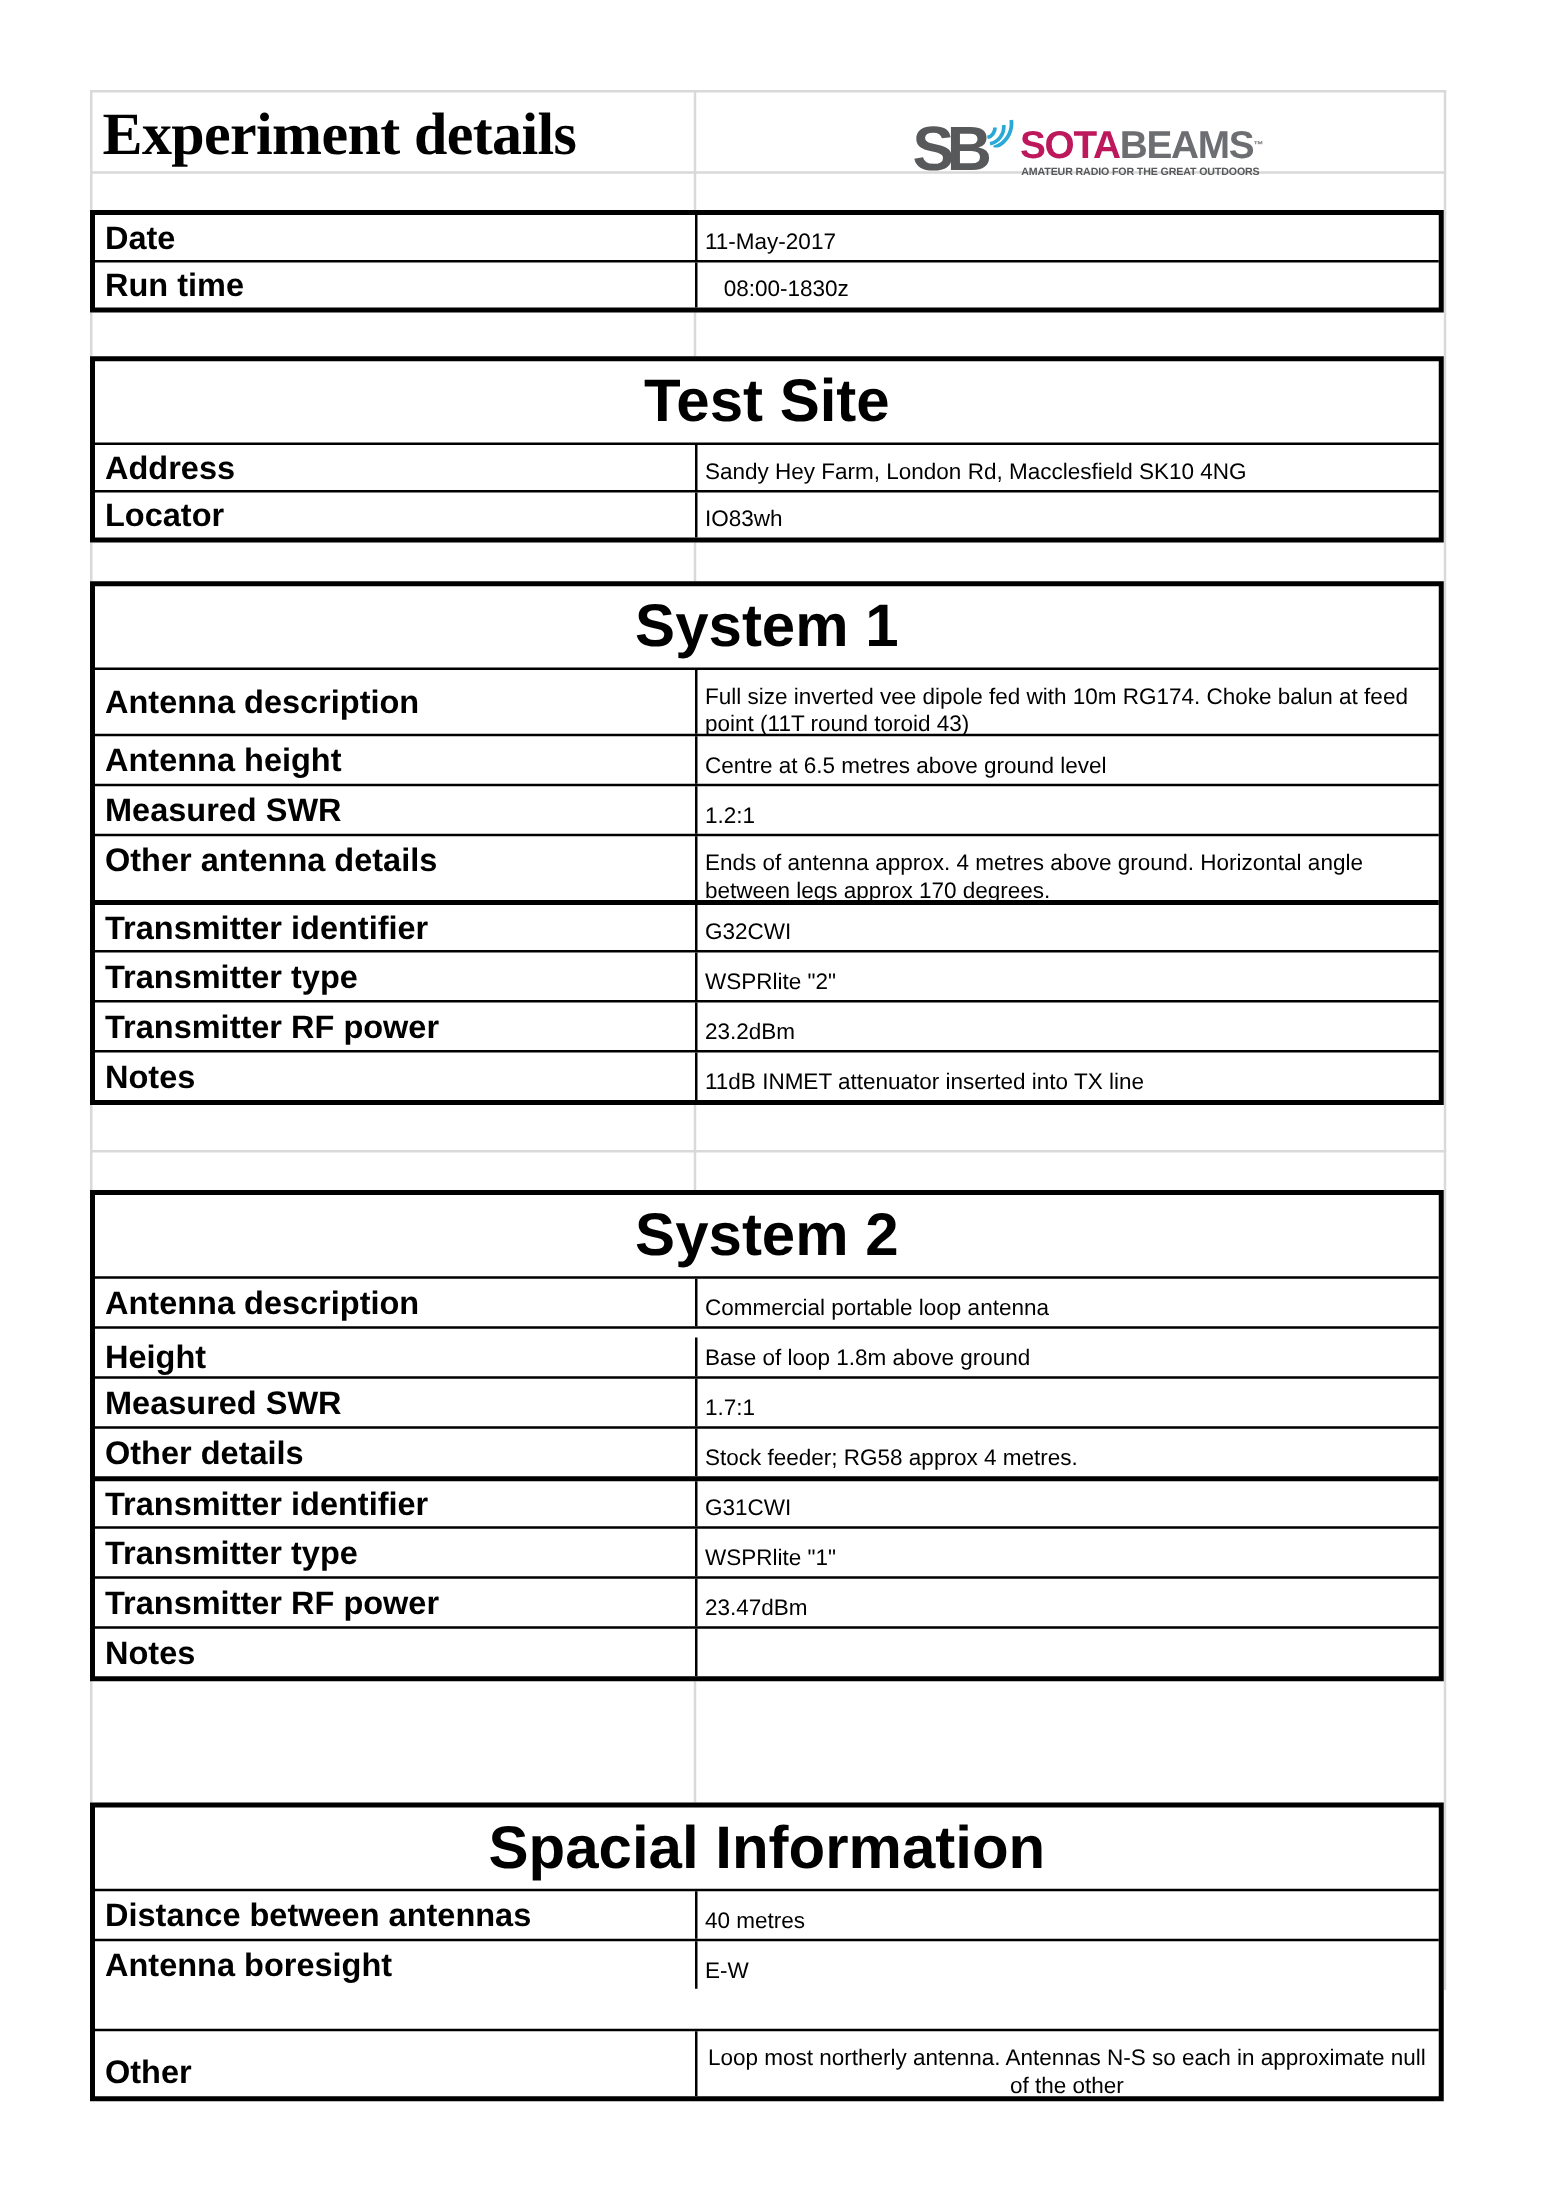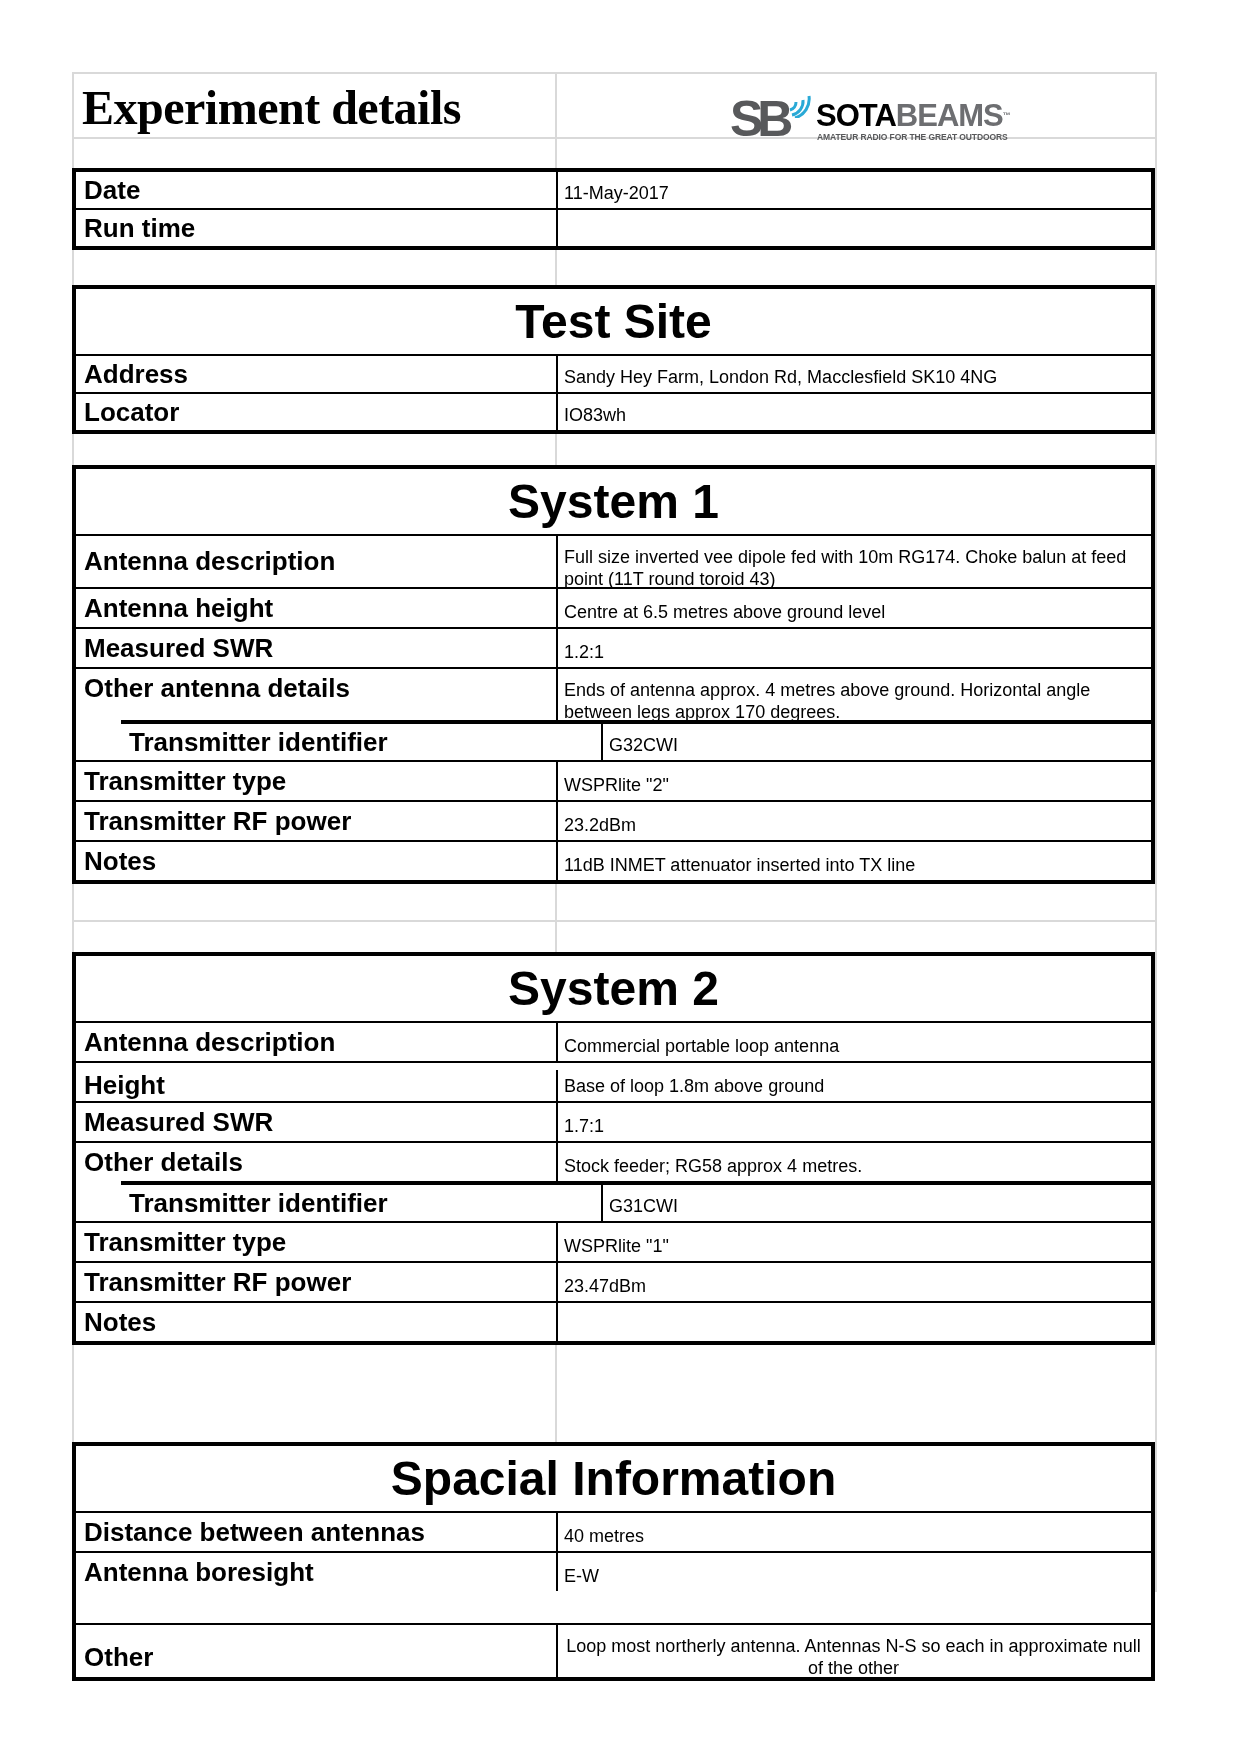--- a/index.html
+++ b/index.html
@@ -6,29 +6,29 @@
   body { width:1240px; height:1754px; position:relative; overflow:hidden; font-family:"Liberation Sans", sans-serif; color:#000; }
   .grid-v { position:absolute; width:2px; background:#d9d9d9; }
   .grid-h { position:absolute; height:2px; background:#d9d9d9; }
   .abs { position:absolute; }
   .title-main { left:82px; top:78px; font-size:48px; font-weight:bold; line-height:60px; letter-spacing:-0.5px;font-family:Liberation Serif, serif; }
   
   .logo { left:730px; top:88px; width:300px; height:60px; }
   .logo .sb { position:absolute; left:0; top:6px; font-size:50px; font-weight:bold; color:#58595b; letter-spacing:-6px; line-height:50px; font-family:"Liberation Sans", sans-serif; }
   .logo .waves { position:absolute; left:56px; top:0px; width:30px; height:30px; }
   .logo .brand { position:absolute; left:86px; top:12px; font-size:31px; font-weight:bold; line-height:32px; letter-spacing:-1px; }
-  .logo .brand .sota { color:#000000; }
+  .logo .brand .sota { color:#be185d; }
   .logo .brand .beams { color:#6d6e71; }
   .logo .tm { font-size:8px; vertical-align:top; color:#6d6e71; }
   .logo .tag { position:absolute; left:87px; top:44px; font-size:8.5px; font-weight:bold; color:#58595b; letter-spacing:-0.1px; white-space:nowrap; }
 
   .tbl { position:absolute; left:72px; width:1083px; box-sizing:border-box; border:4px solid #000; background:#fff; }
   .row { display:flex; box-sizing:border-box; border-top:2px solid #000; }
   .row.first { border-top:none; }
-  .row.thick { border-top:4px solid #000;margin-left:45px; }
+  .row.thick { border-top:4px solid #000; }
   .cell-l { width:482px; box-sizing:border-box; border-right:2px solid #000; padding:0 0 0 8px; font-size:26px; font-weight:bold; display:flex; align-items:center; }
   .cell-r { flex:1; box-sizing:border-box; padding:12px 8px 0 6px; font-size:18px; display:flex; align-items:flex-end; padding-bottom:4px; line-height:22px; }
   .cell-r.two { align-items:center; padding-bottom:0; }
   .hdr { display:flex; align-items:center; justify-content:center; font-size:48px; font-weight:bold; }
 </style>
 </head>
 <body>
 
 <div class="grid-v" style="left:72px; top:72px; height:1520px;"></div>
 <div class="grid-v" style="left:555px; top:72px; height:1520px;"></div>
@@ -51,20 +51,21 @@
   <span class="tag">AMATEUR RADIO FOR THE GREAT OUTDOORS</span>
 </div>
 
 <div class="tbl" style="top:168px;">
   <div class="row first" style="height:36px;">
     <div class="cell-l">Date</div>
     <div class="cell-r">11-May-2017</div>
   </div>
   <div class="row" style="height:38px;gap:15px;">
     <div class="cell-l">Run time</div>
+    <div class="cell-r">08:00-1830z</div>
   </div>
 </div>
 
 <div class="tbl" style="top:285px;">
   <div class="hdr" style="height:65px;">Test Site</div>
   <div class="row" style="height:38px;">
     <div class="cell-l">Address</div>
     <div class="cell-r">Sandy Hey Farm, London Rd, Macclesfield SK10 4NG</div>
   </div>
   <div class="row" style="height:38px;">

